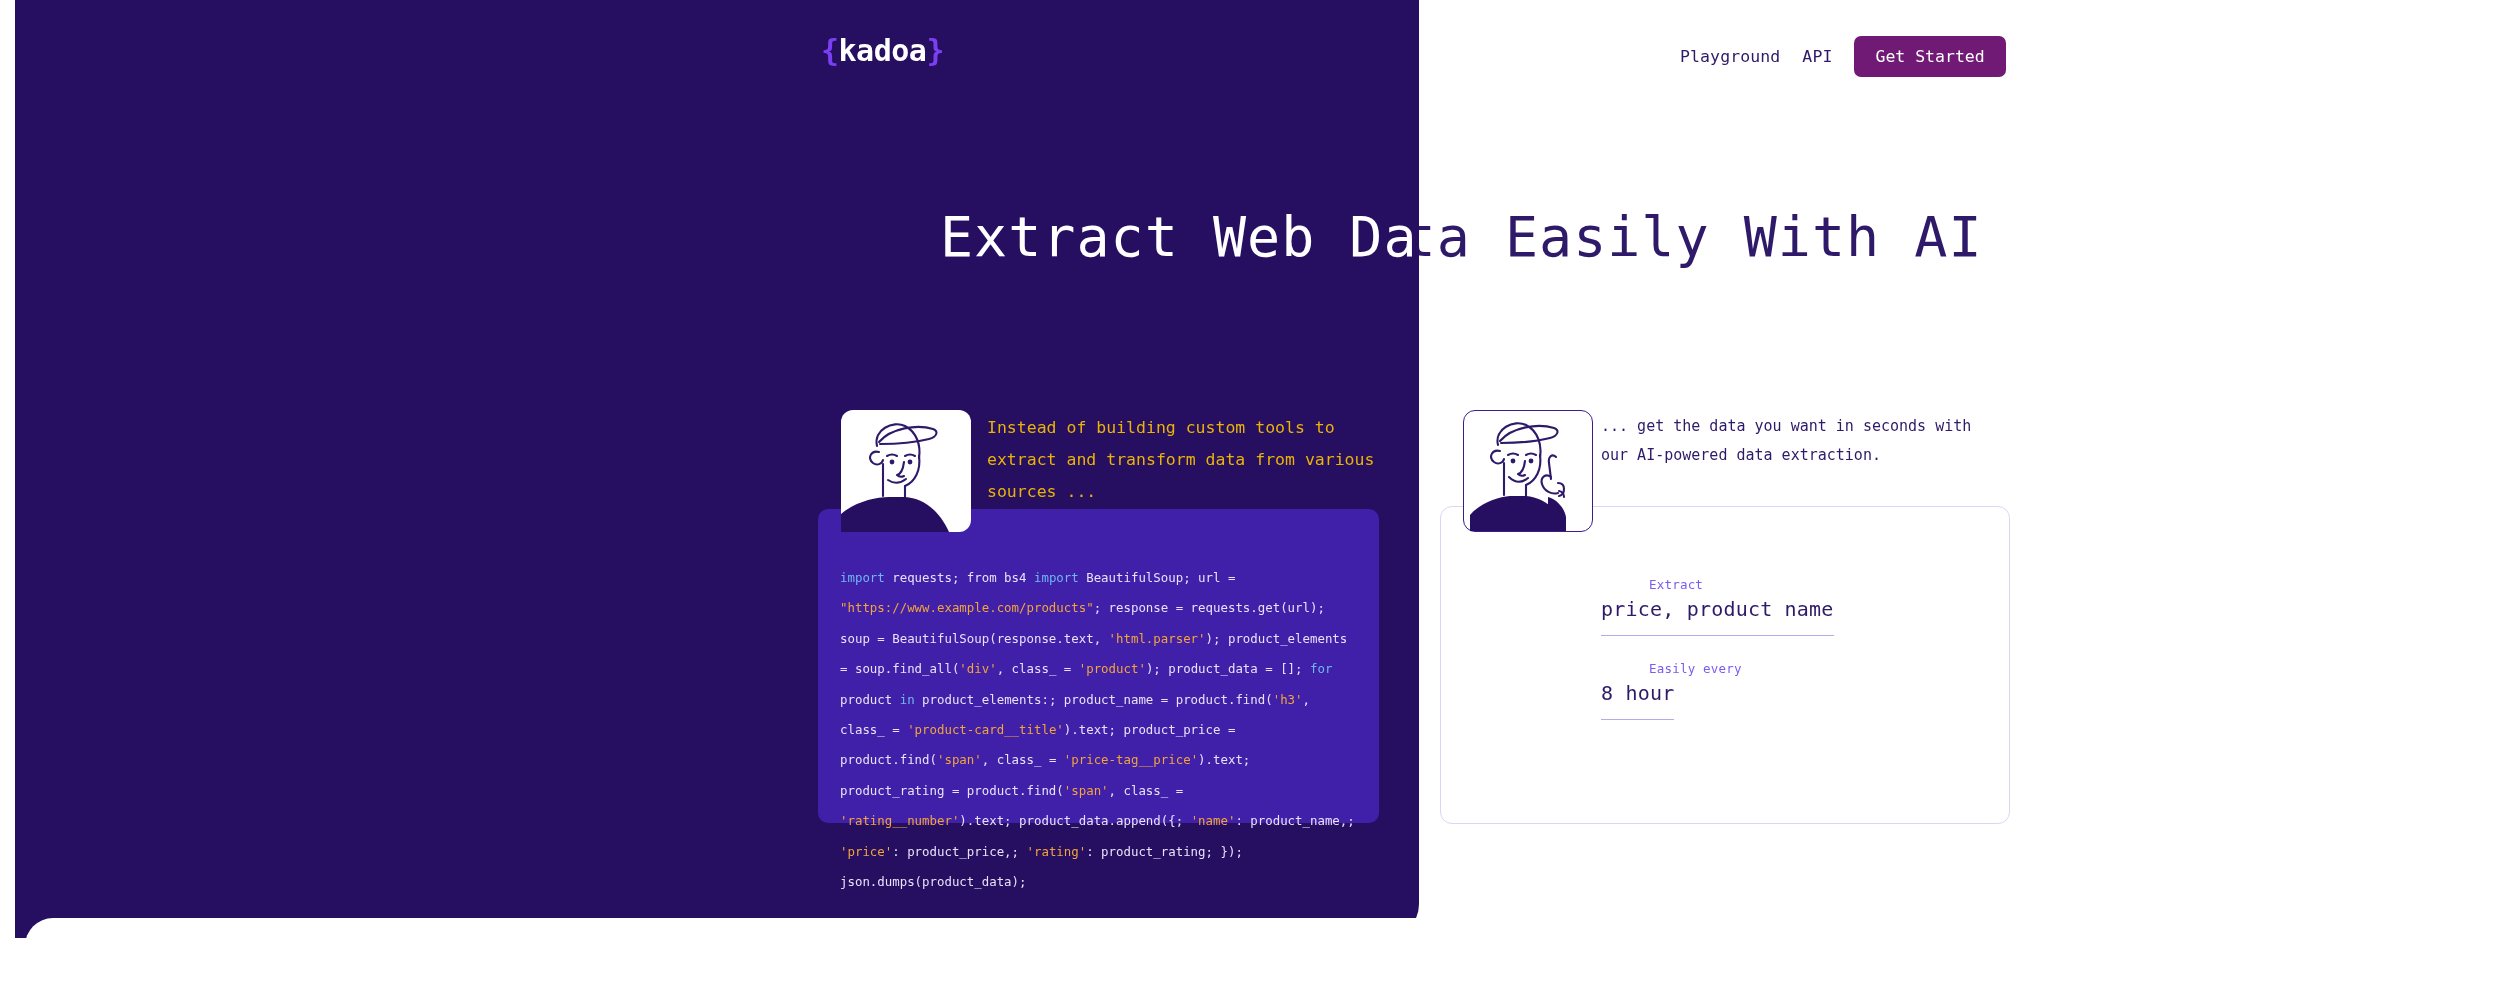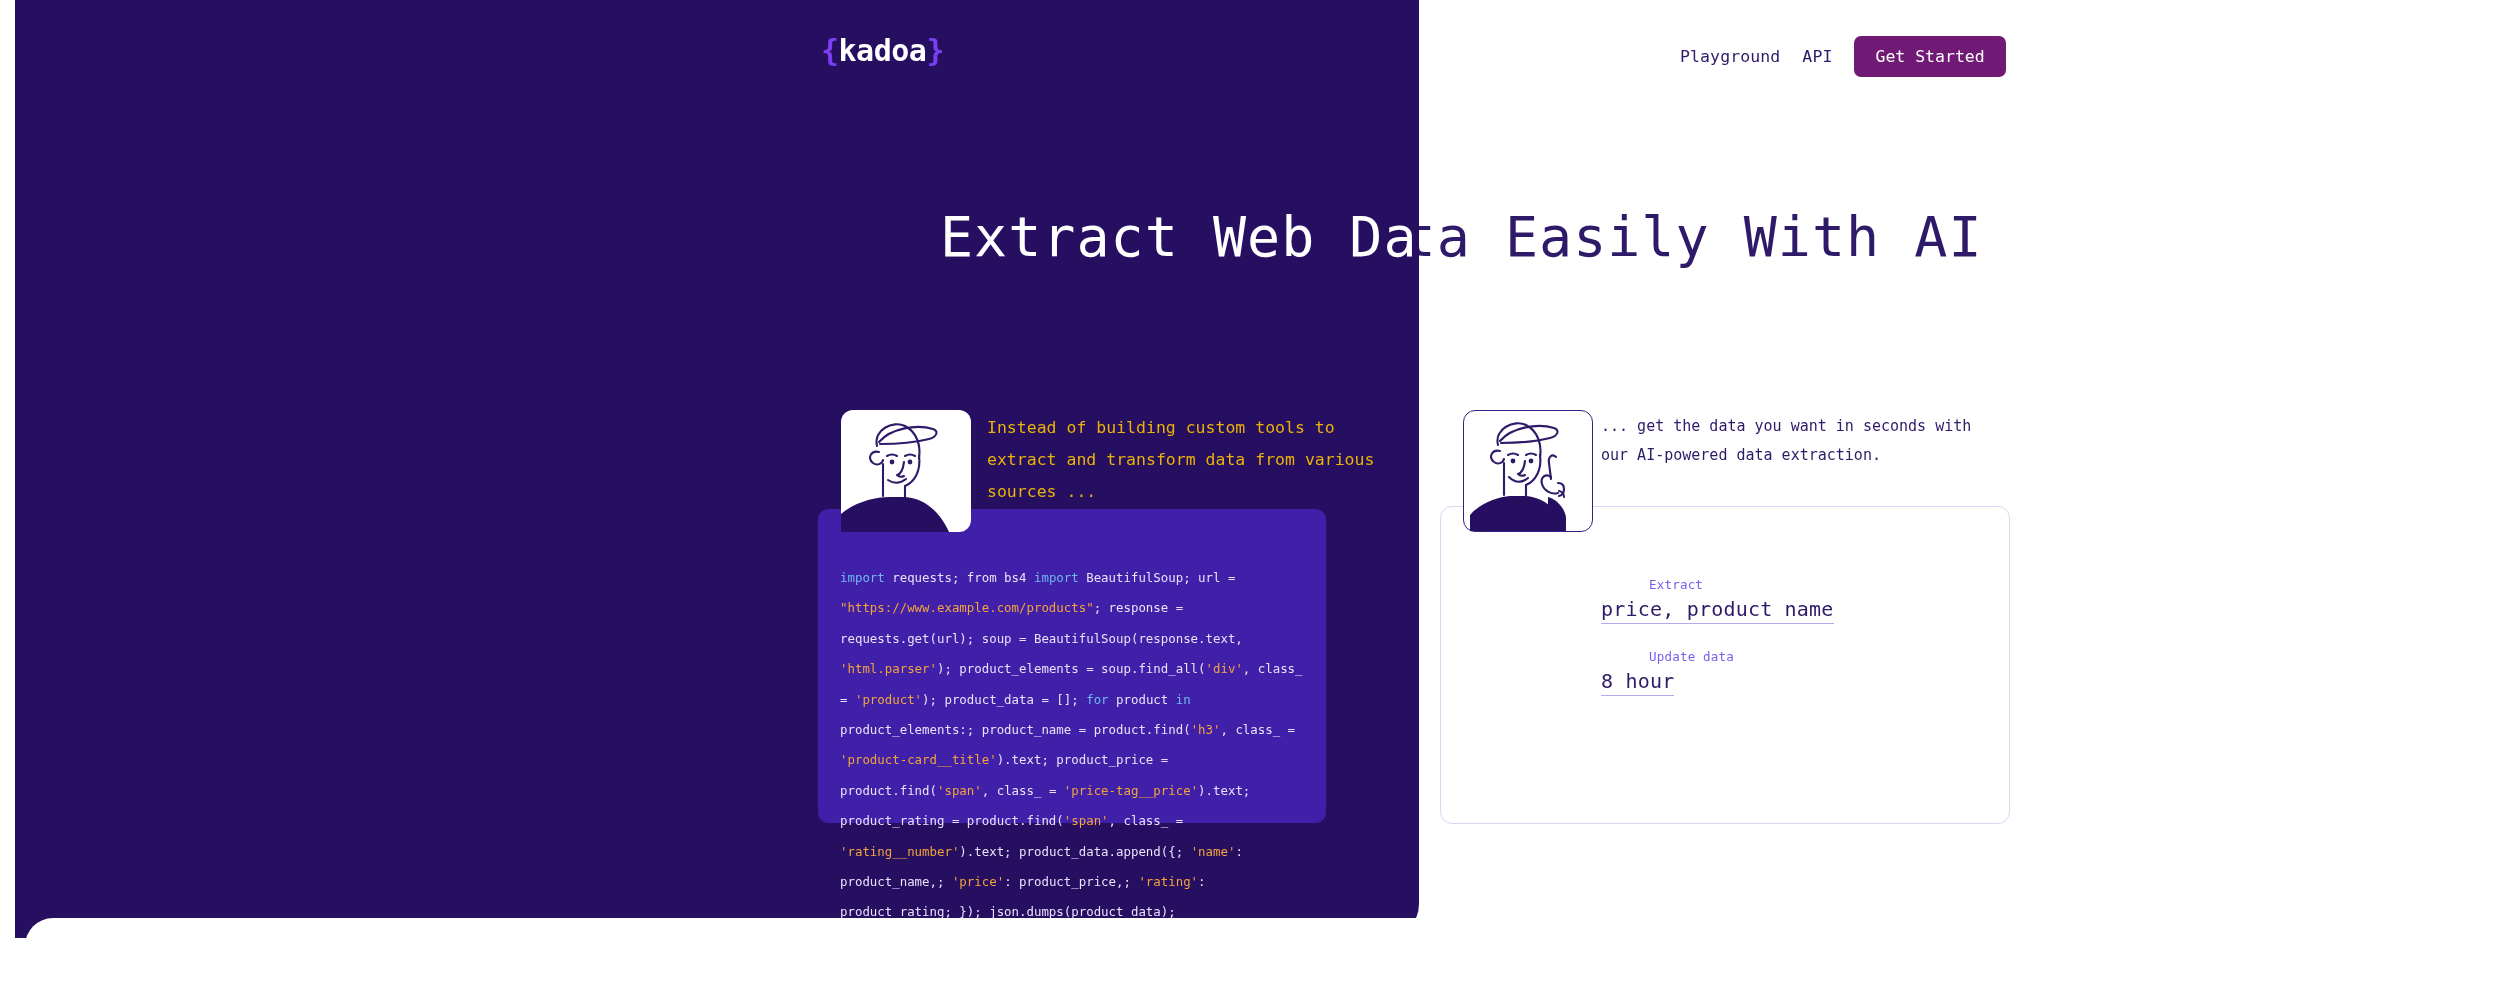--- a/index.html
+++ b/index.html
@@ -99,21 +99,21 @@
     left:972px; top:412px;
     width:390px;
     color:#eab308;
     font-size:16.5px; line-height:1.95;
     z-index:5;
   }
 
   .code-block{
     position:absolute;
     left:803px; top:509px;
-    width:508px; height:314px;
+    width:561px; height:314px;
     background:#4020A8;
     border-radius:10px;
     padding:54px 22px 0 22px;
     z-index:4;
   }
   .code-text{
     color:#E8E2FA;
     font-size:12.4px;
     line-height:2.45;
     word-break:break-word;
@@ -162,21 +162,21 @@
     font-size:12.5px;
     margin-bottom:5px;
     letter-spacing:.2px;
     margin-left:48px;
   }
   .field-value{
     color:#2E1A68;
     font-size:20px;
     border-bottom:1.5px solid #B9A8EE;
     display:inline-block;
-    padding-bottom:2px;
+    padding-bottom:14px;
     letter-spacing:.2px;
     white-space:nowrap;
   }
 
   svg{ display:block; }
 </style>
 </head>
 <body>
 
 <div class="layer-white">
@@ -214,21 +214,21 @@
 
   <div class="right-row">... get the data you want in seconds with our AI-powered data extraction.</div>
 
   <div class="form-card"></div>
   <div class="form-fields">
     <div class="field">
       <div class="field-label">Extract</div>
       <div class="field-value">price, product name</div>
     </div>
     <div class="field">
-      <div class="field-label">Update data</div>
+      <div class="field-label">Easily every</div>
       <div class="field-value">8 hour</div>
     </div>
   </div>
 </div>
 
 <div class="layer-dark">
   <div class="dark-inner">
 
     <div class="logo">
       <span class="brace">{</span><span class="word">kadoa</span><span class="brace">}</span>

